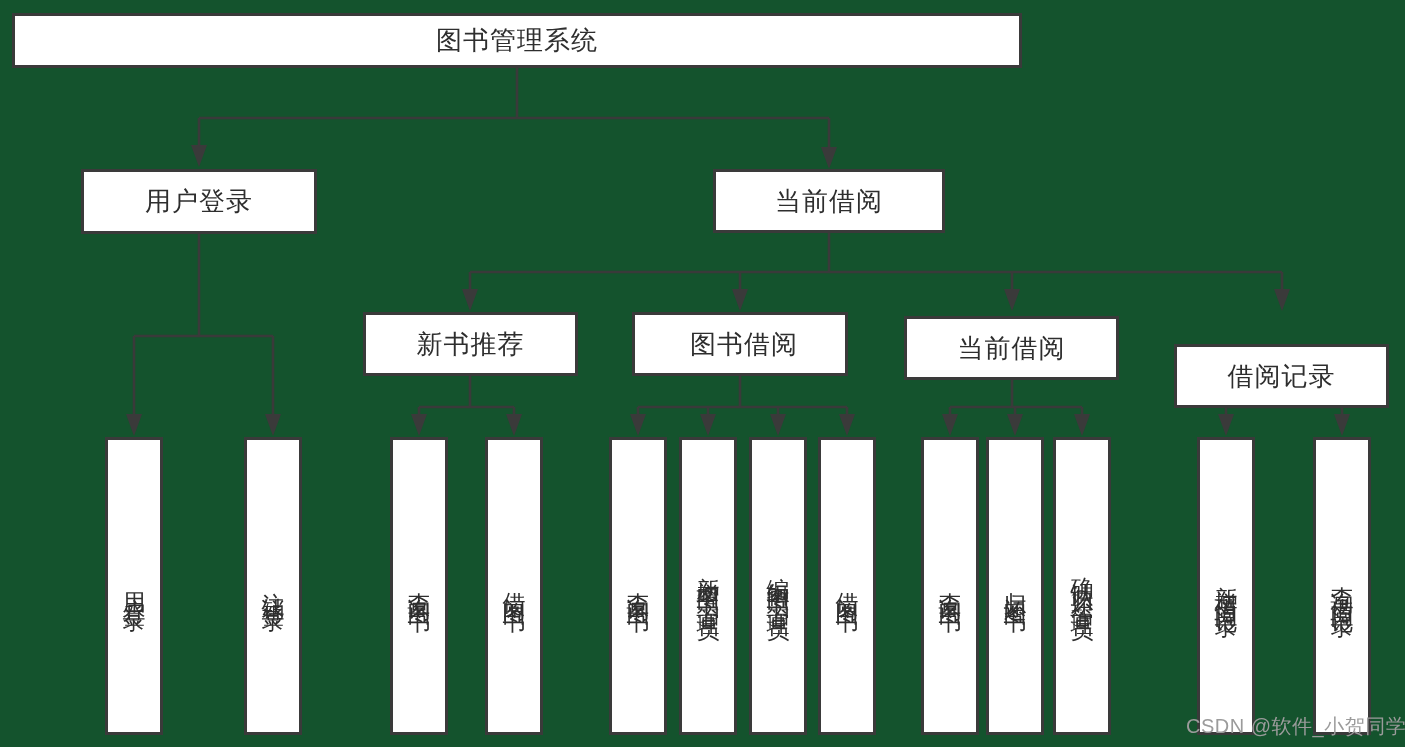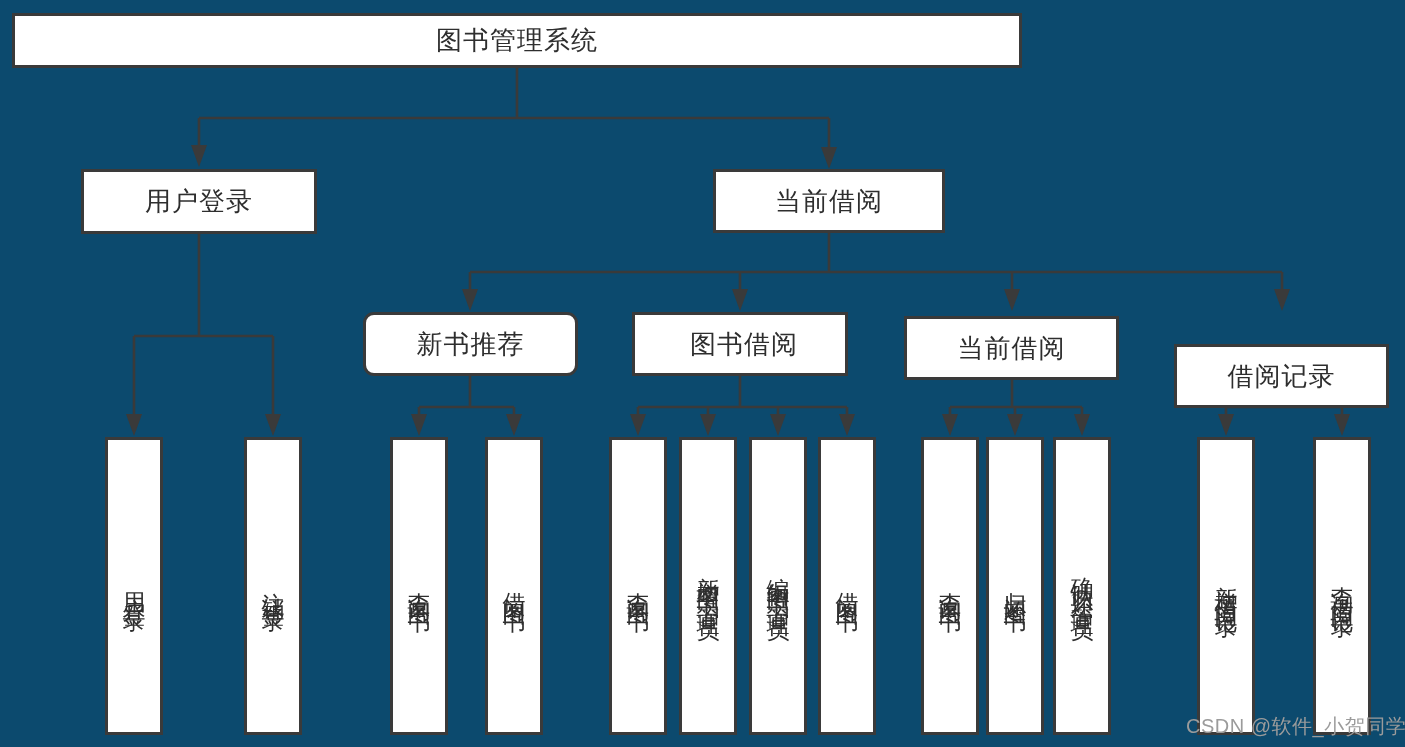--- a/index.html
+++ b/index.html
@@ -4,21 +4,21 @@
 <style>
   html, body {
     margin: 0;
     padding: 0;
     background: #ffffff;
   }
   .canvas {
     position: relative;
     width: 1405px;
     height: 747px;
-    background: #0c4a6e;
+    background: #14532d;
     font-family: "Liberation Sans", "DejaVu Sans", sans-serif;
     overflow: hidden;
   }
   .edges {
     position: absolute;
     left: 0;
     top: 0;
     width: 1405px;
     height: 747px;
     pointer-events: none;
@@ -99,21 +99,21 @@
     <span class="label">图书管理系统</span>
   </div>
 
   <div class="node h" style="left:81px; top:169px; width:236px; height:65px;">
     <span class="label">用户登录</span>
   </div>
   <div class="node h" style="left:713px; top:169px; width:232px; height:64px;">
     <span class="label">当前借阅</span>
   </div>
 
-  <div class="node h" style="left:363px; top:312px; width:215px; height:64px;border-radius:11px;">
+  <div class="node h" style="left:363px; top:312px; width:215px; height:64px;">
     <span class="label">新书推荐</span>
   </div>
   <div class="node h" style="left:632px; top:312px; width:216px; height:64px;padding-left:8px;">
     <span class="label">图书借阅</span>
   </div>
   <div class="node h" style="left:904px; top:316px; width:215px; height:64px;">
     <span class="label">当前借阅</span>
   </div>
   <div class="node h" style="left:1174px; top:312px; width:215px; height:64px;margin-top:32px;">
     <span class="label">借阅记录</span>

